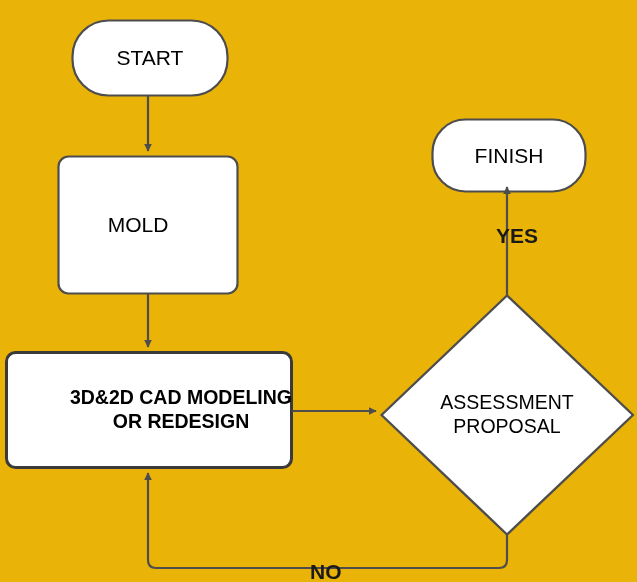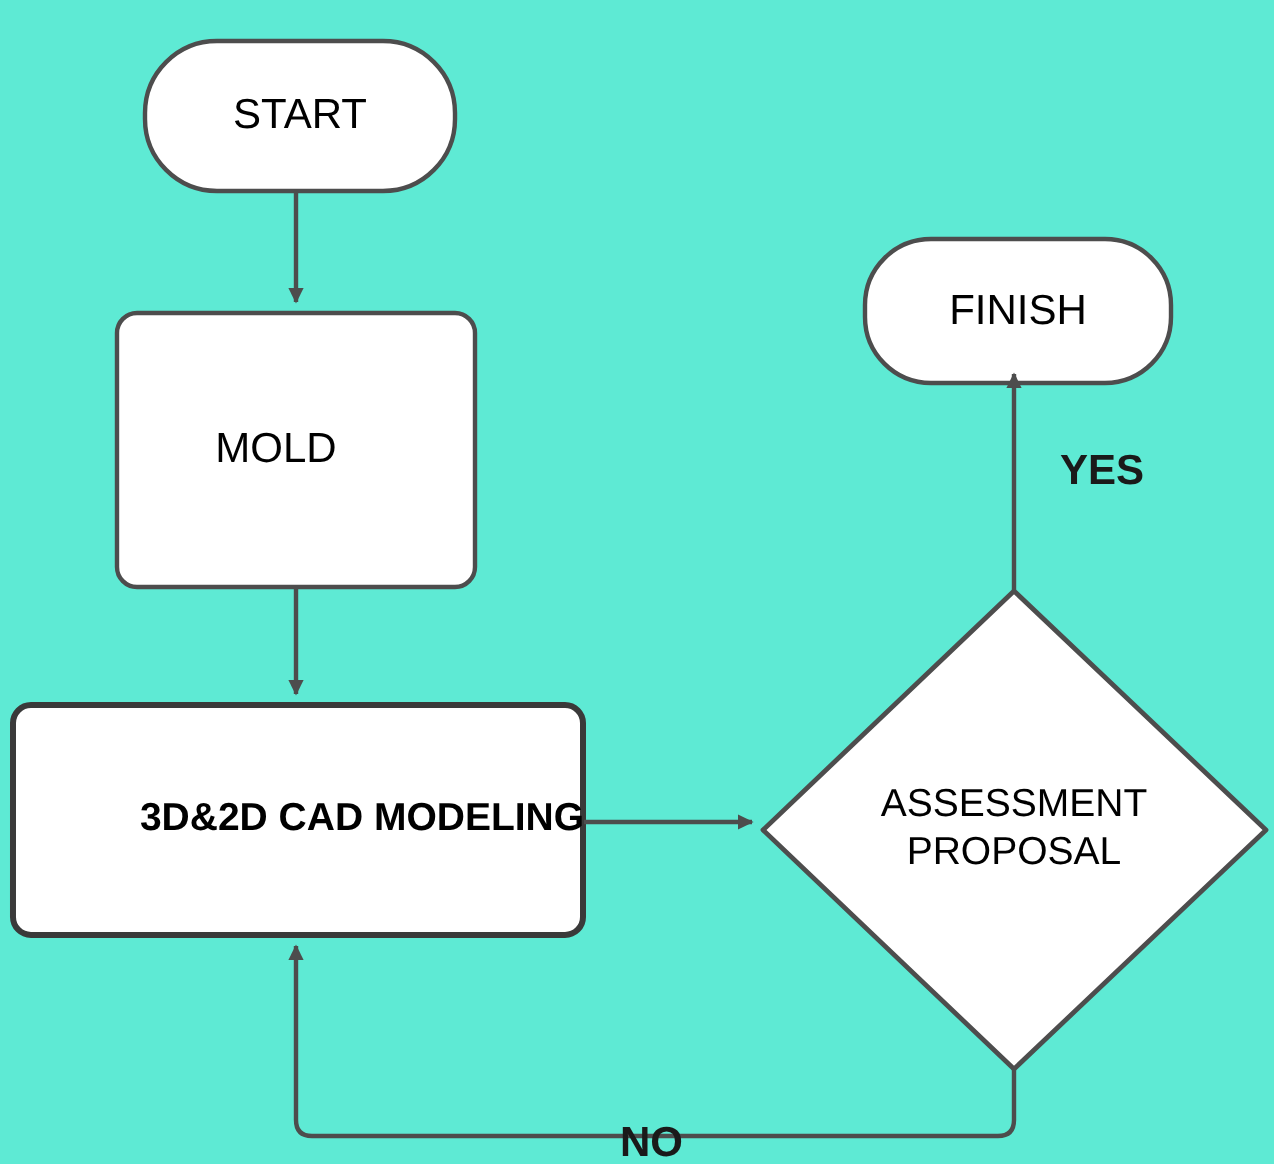--- a/index.html
+++ b/index.html
@@ -7,21 +7,21 @@
     padding: 0;
     background: #ffffff;
   }
   body {
     font-family: "Liberation Sans", sans-serif;
   }
   #canvas {
     position: relative;
     width: 637px;
     height: 582px;
-    background: #5eead4;
+    background: #eab308;
     overflow: hidden;
   }
   #flow-svg {
     position: absolute;
     top: 0;
     left: 0;
     width: 637px;
     height: 582px;
   }
   .node-label {
@@ -40,21 +40,21 @@
   .label-cad     { left: 6px;   top: 352px; width: 286px; height: 116px; font-size: 19.5px; padding-left: 32px; }
   .label-assess  { left: 407px; top: 375px; width: 200px; height: 80px;  font-size: 19.5px; }
   .label-cad .b  { font-weight: bold; }
   .edge-label {
     position: absolute;
     color: #1a1a1a;
     font-weight: bold;
     font-size: 21px;
     white-space: nowrap;
   }
-  .label-yes { left: 530px; top: 224px; }
+  .label-yes { left: 496px; top: 224px; }
   .label-no  { left: 310px; top: 560px; }
 </style>
 </head>
 <body>
 
 <div id="canvas">
 
   <svg id="flow-svg" viewBox="0 0 637 582">
     <defs>
       <marker id="arrow" markerWidth="9" markerHeight="9" refX="7.2" refY="4.5" orient="auto" markerUnits="userSpaceOnUse">
@@ -87,20 +87,21 @@
 
   <div class="node-label label-mold">
     <div>
       <div>MOLD</div>
     </div>
   </div>
 
   <div class="node-label label-cad">
     <div>
       <div class="b">3D&amp;2D CAD MODELING</div>
+      <div class="b">OR REDESIGN</div>
     </div>
   </div>
 
   <div class="node-label label-assess">
     <div>
       <div>ASSESSMENT</div>
       <div>PROPOSAL</div>
     </div>
   </div>
 

